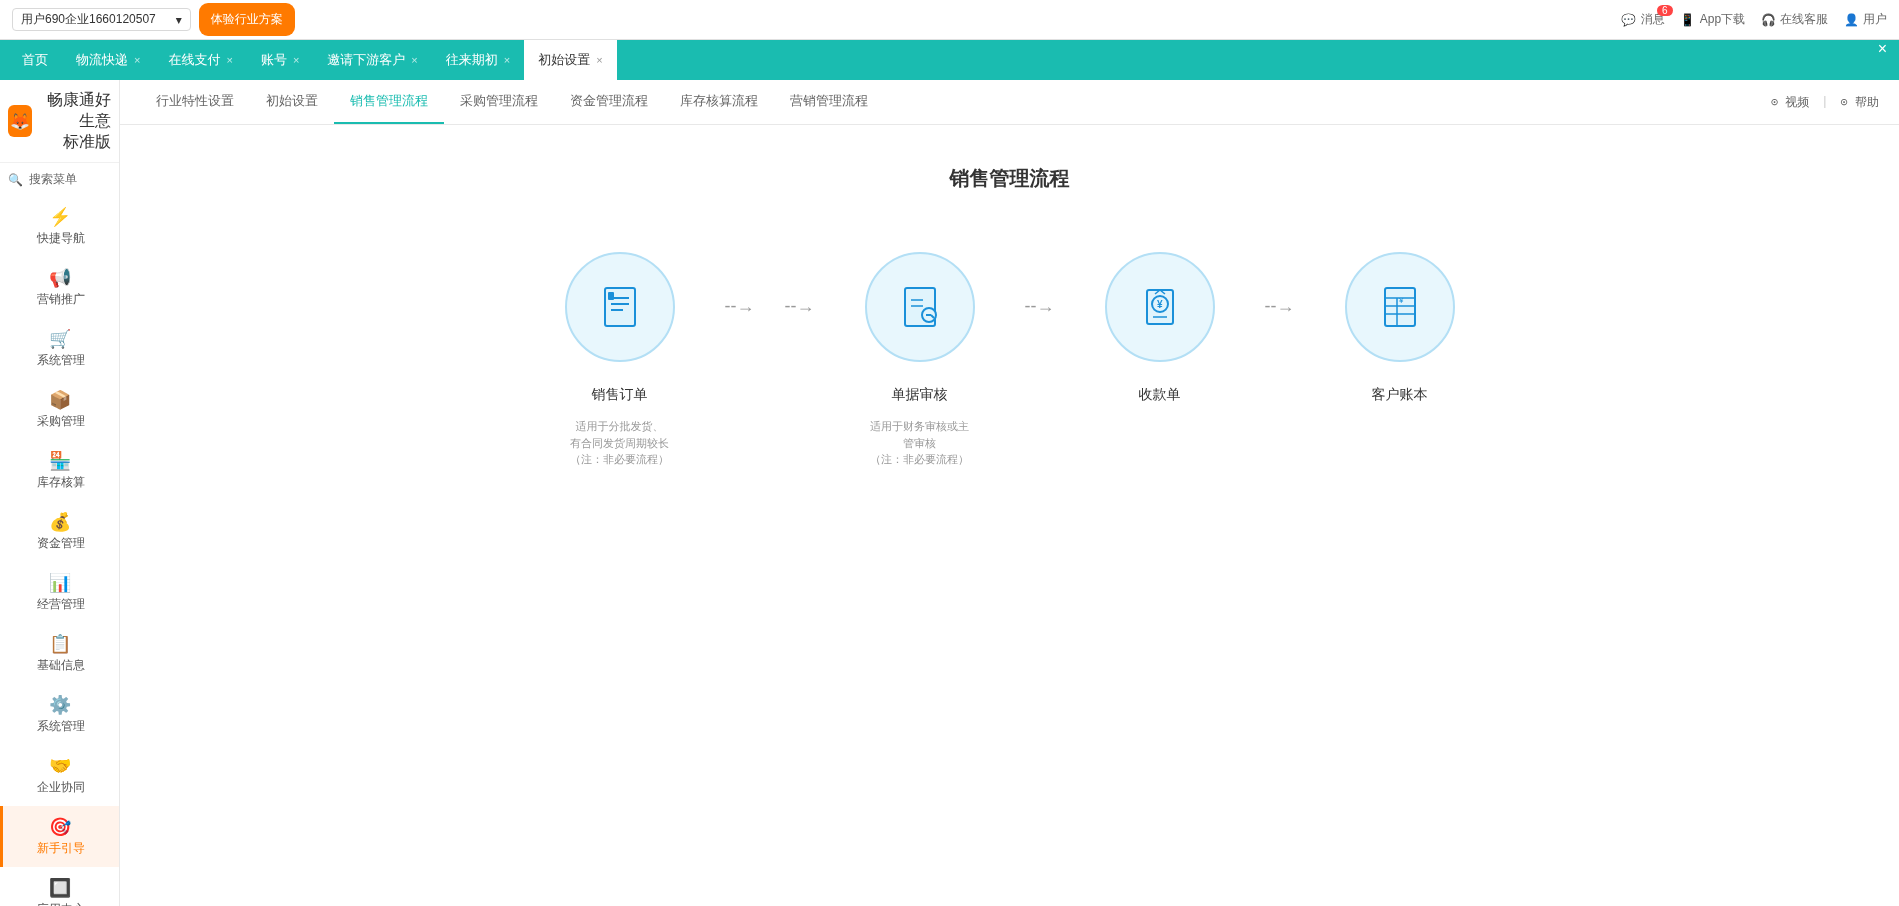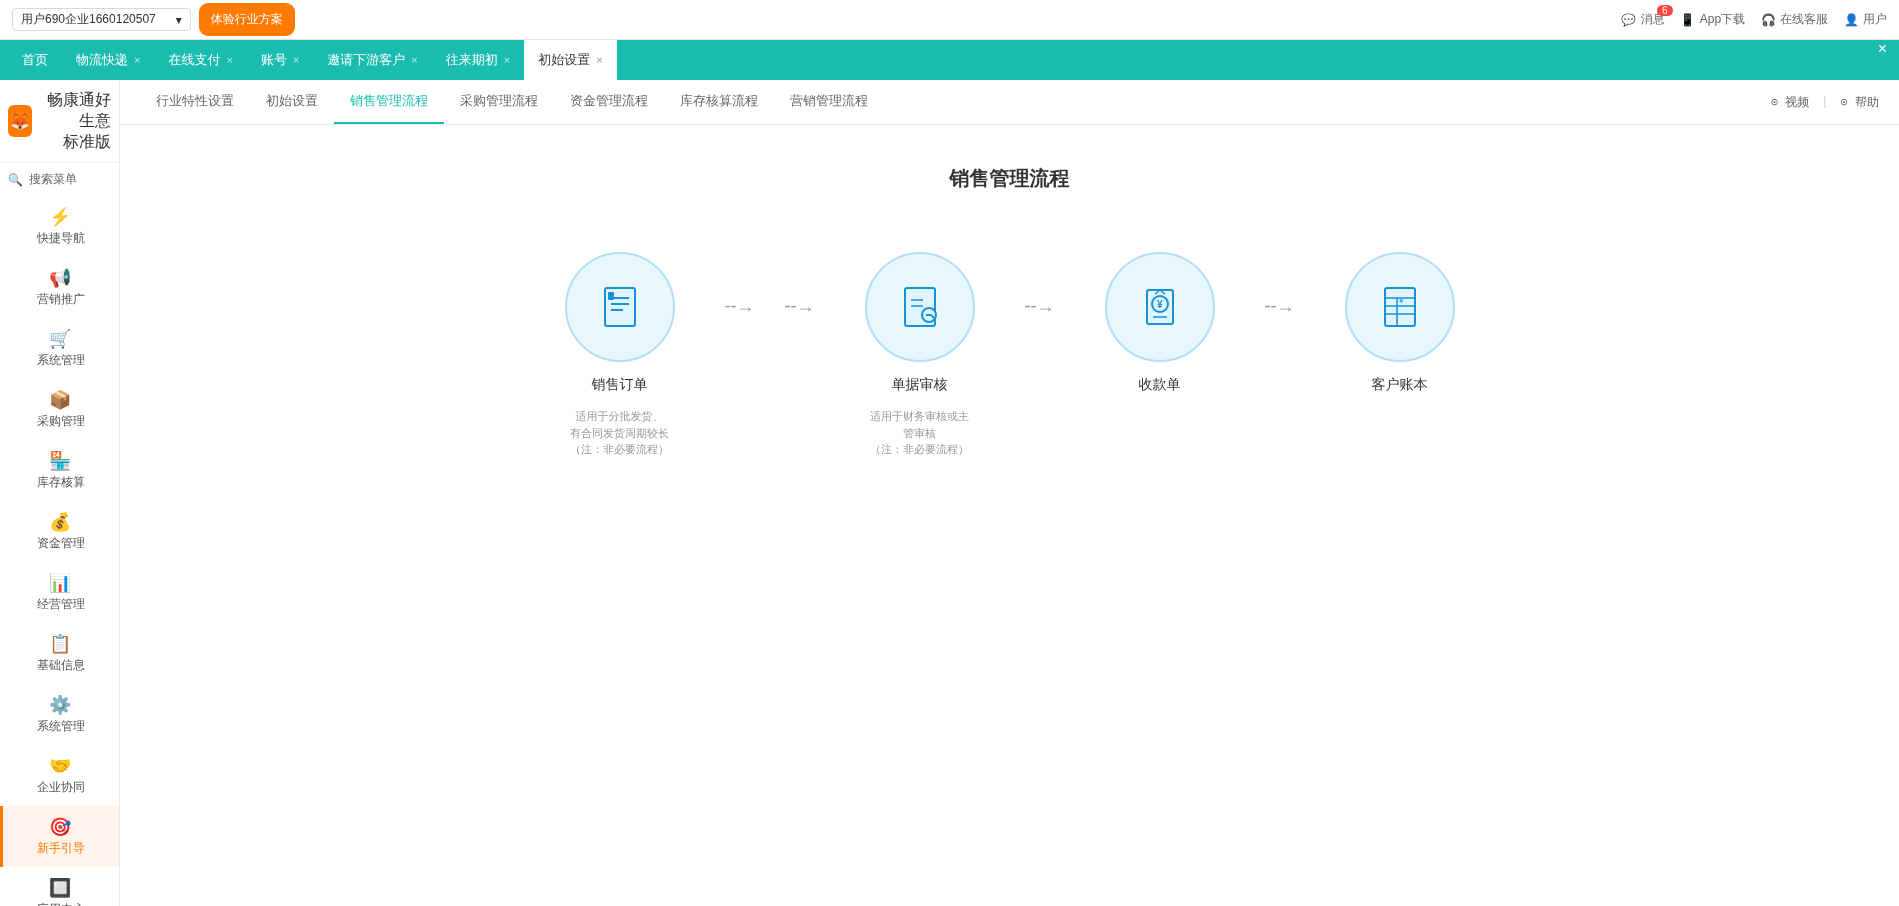--- a/index.html
+++ b/index.html
@@ -106,21 +106,21 @@
       width: 110px; height: 110px; border-radius: 50%;
       border: 2px solid #b3dff5; background: #e8f7fd;
       display: flex; align-items: center; justify-content: center;
       font-size: 40px; color: #1a90d9; flex-shrink: 0;
     }
     .flow-arrow {
       display: flex; align-items: flex-start; padding-top: 44px;
       font-size: 18px; color: #999; width: 60px; justify-content: center;
     }
     .flow-name {
-      margin-top: 14px; font-size: 14px; color: #333; text-align: center; font-weight: 500;
+      margin-top: 24px; font-size: 14px; color: #333; text-align: center; font-weight: 500;
     }
     .flow-desc {
       margin-top: 14px; font-size: 11px; color: #999; text-align: center; line-height: 1.5;
     }
 
     
     .flow-svg { width: 50px; height: 50px; }
   </style>
 </head>
 <body>

